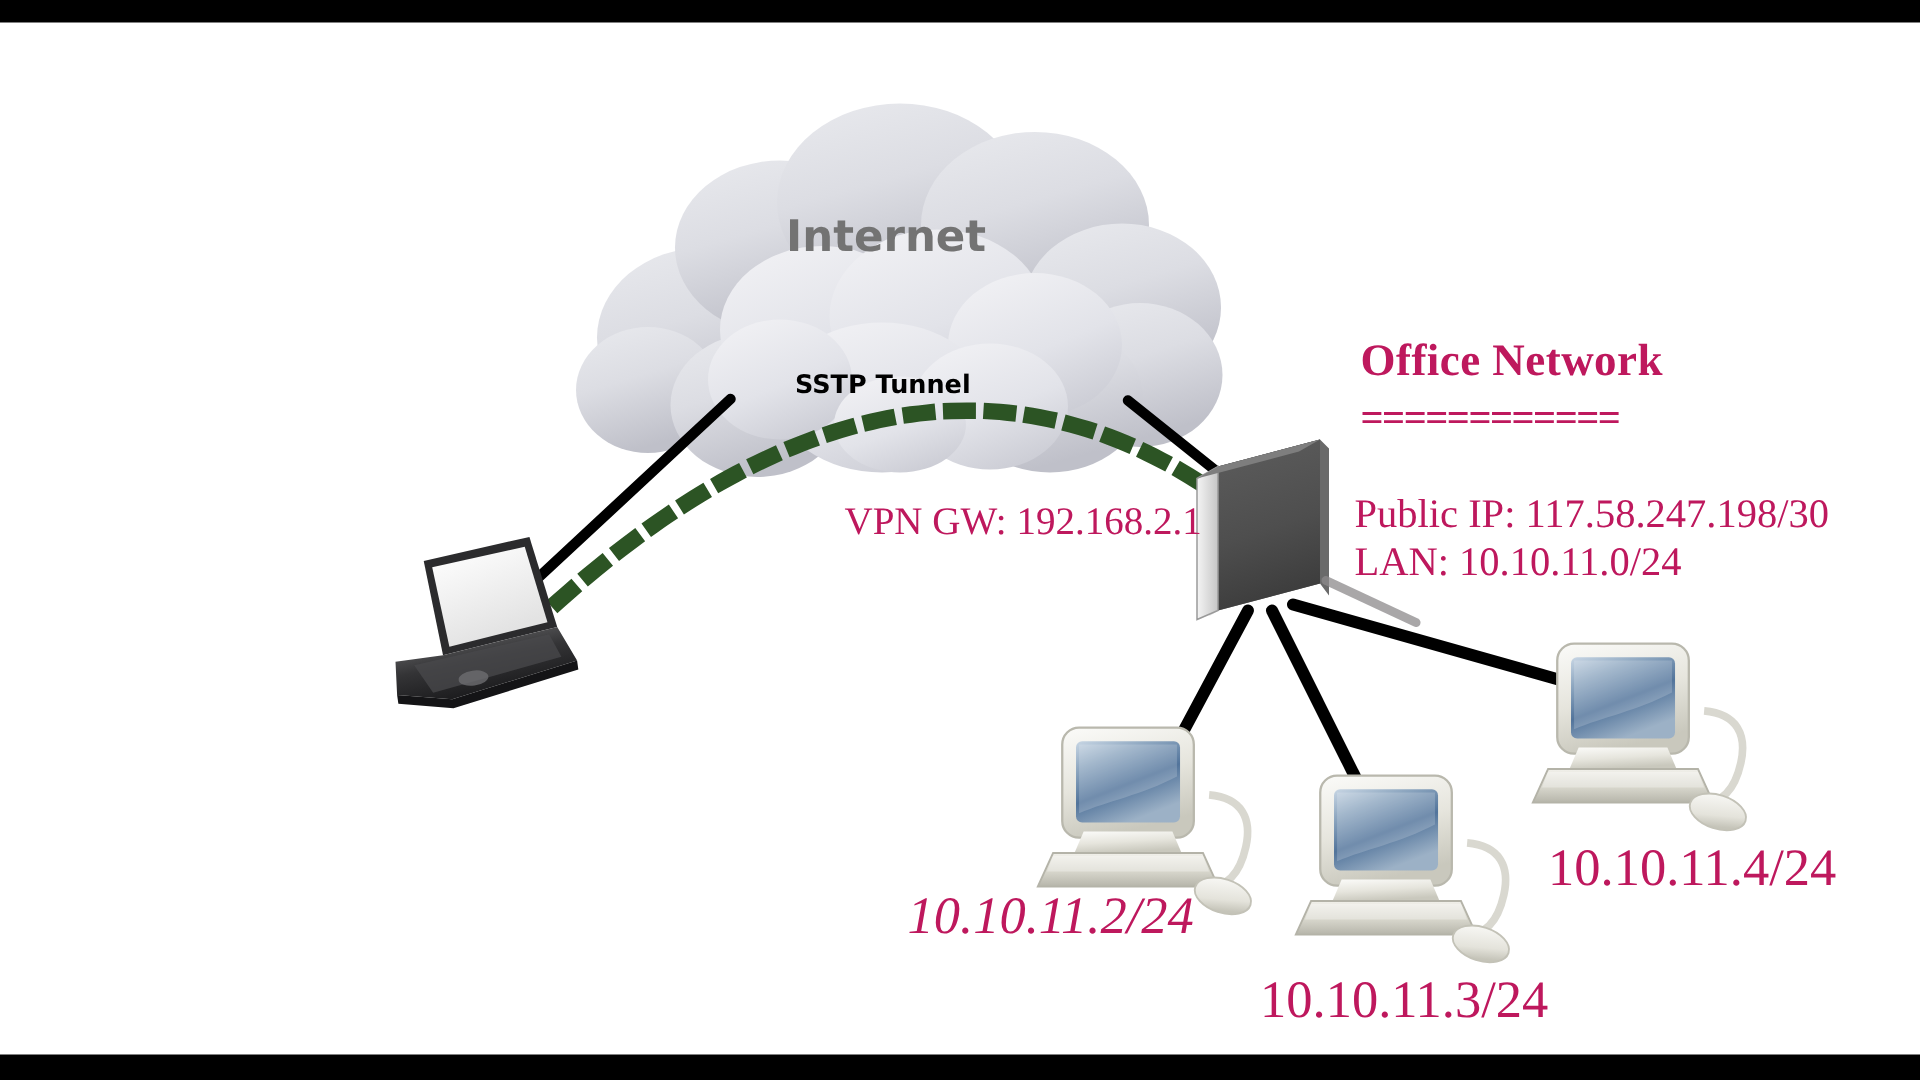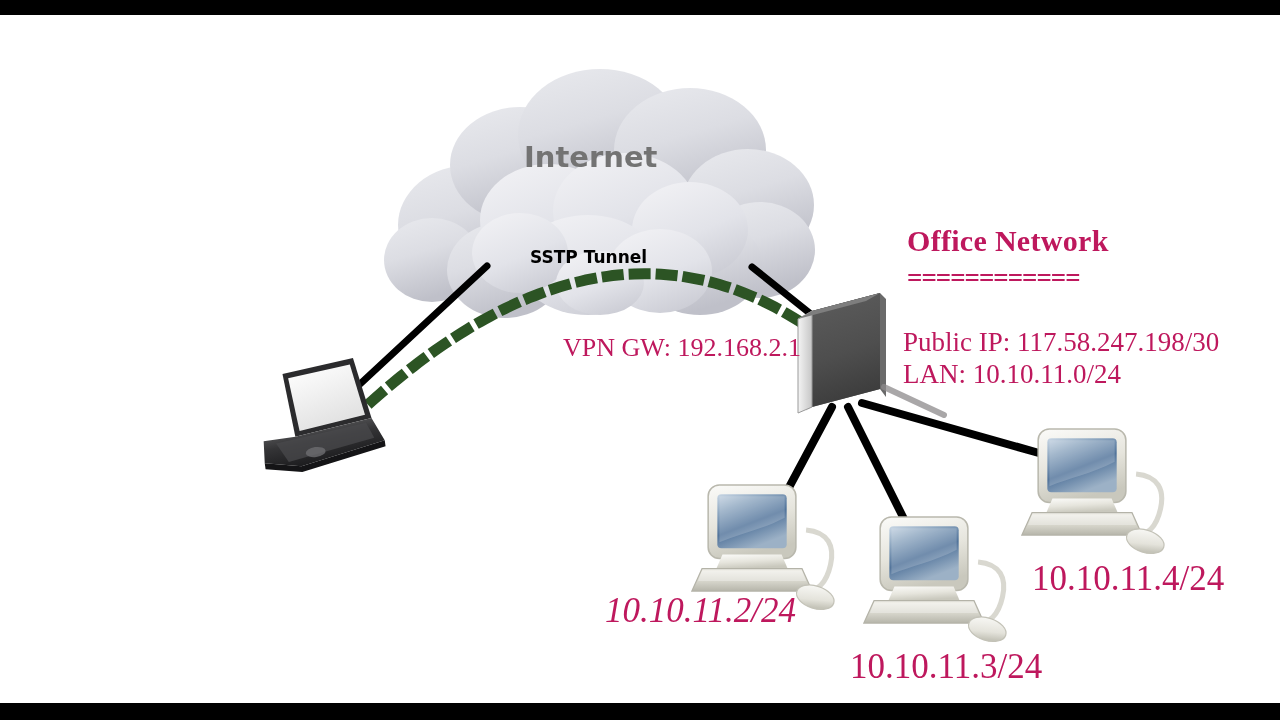--- a/index.html
+++ b/index.html
@@ -232,17 +232,17 @@
 
 
     <div class="lbl" id="vpn-gw-label" style="left:531px; top:318px;margin-left:32px;">VPN GW: 192.168.2.1</div>
 
     <div class="lbl" id="office-title" style="left:907px; top:208px;">Office Network</div>
     <div class="lbl" id="office-rule" style="left:907px; top:248px;">============</div>
     <div class="lbl office-line" style="left:903px; top:283px;">Public IP: 117.58.247.198/30</div>
     <div class="lbl office-line" style="left:903px; top:315px;">LAN: 10.10.11.0/24</div>
 
     <div class="lbl pc-label" style="left:605px; top:575px;font-style:italic;">10.10.11.2/24</div>
-    <div class="lbl pc-label" style="left:840px; top:631px;margin-left:10px;">10.10.11.3/24</div>
+    <div class="lbl pc-label" style="left:840px; top:631px;">10.10.11.3/24</div>
     <div class="lbl pc-label" style="left:1032px; top:543px;">10.10.11.4/24</div>
 
   </div>
 </div>
 
 </body></html>

